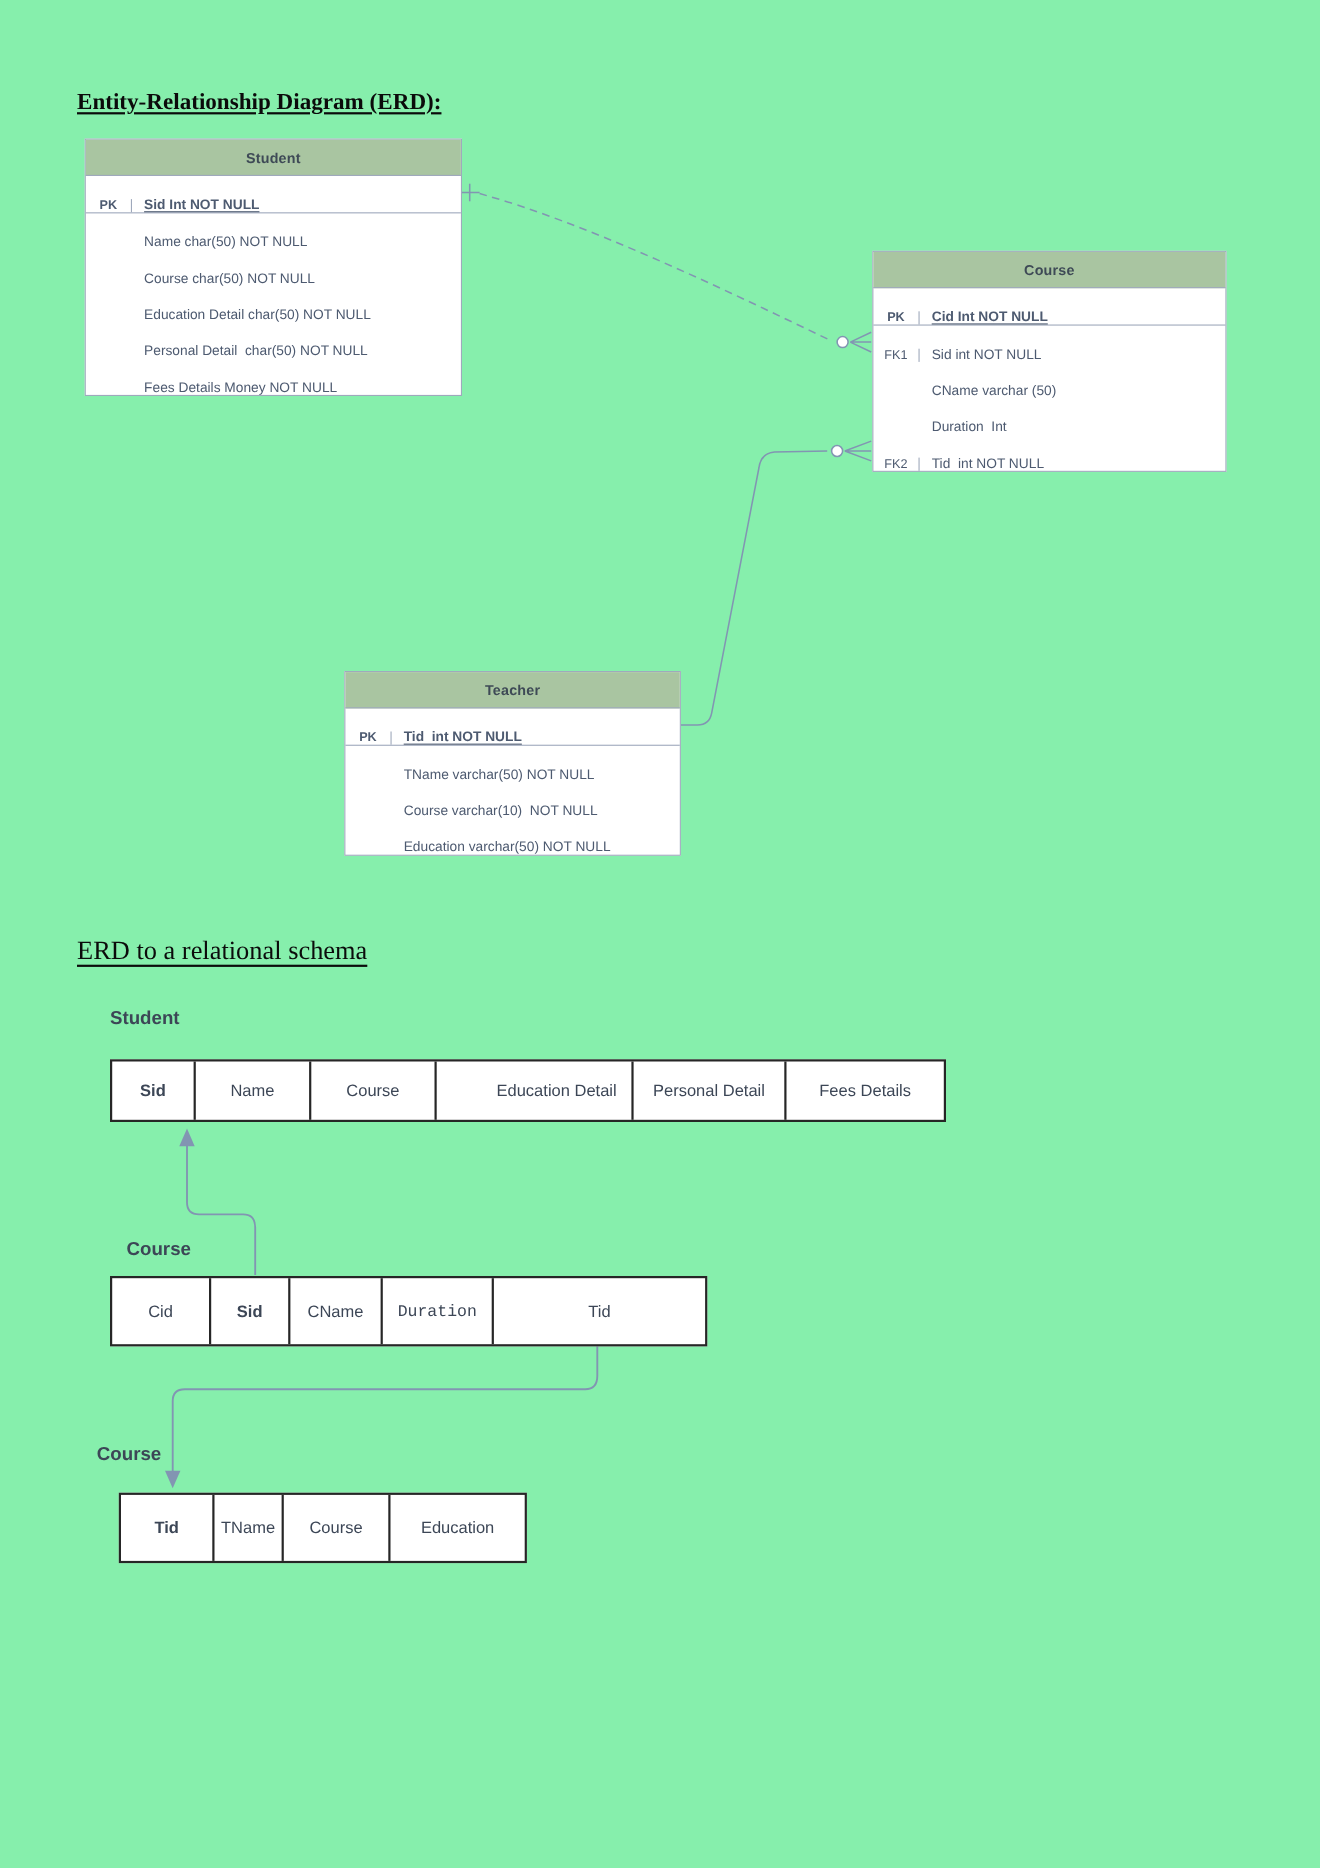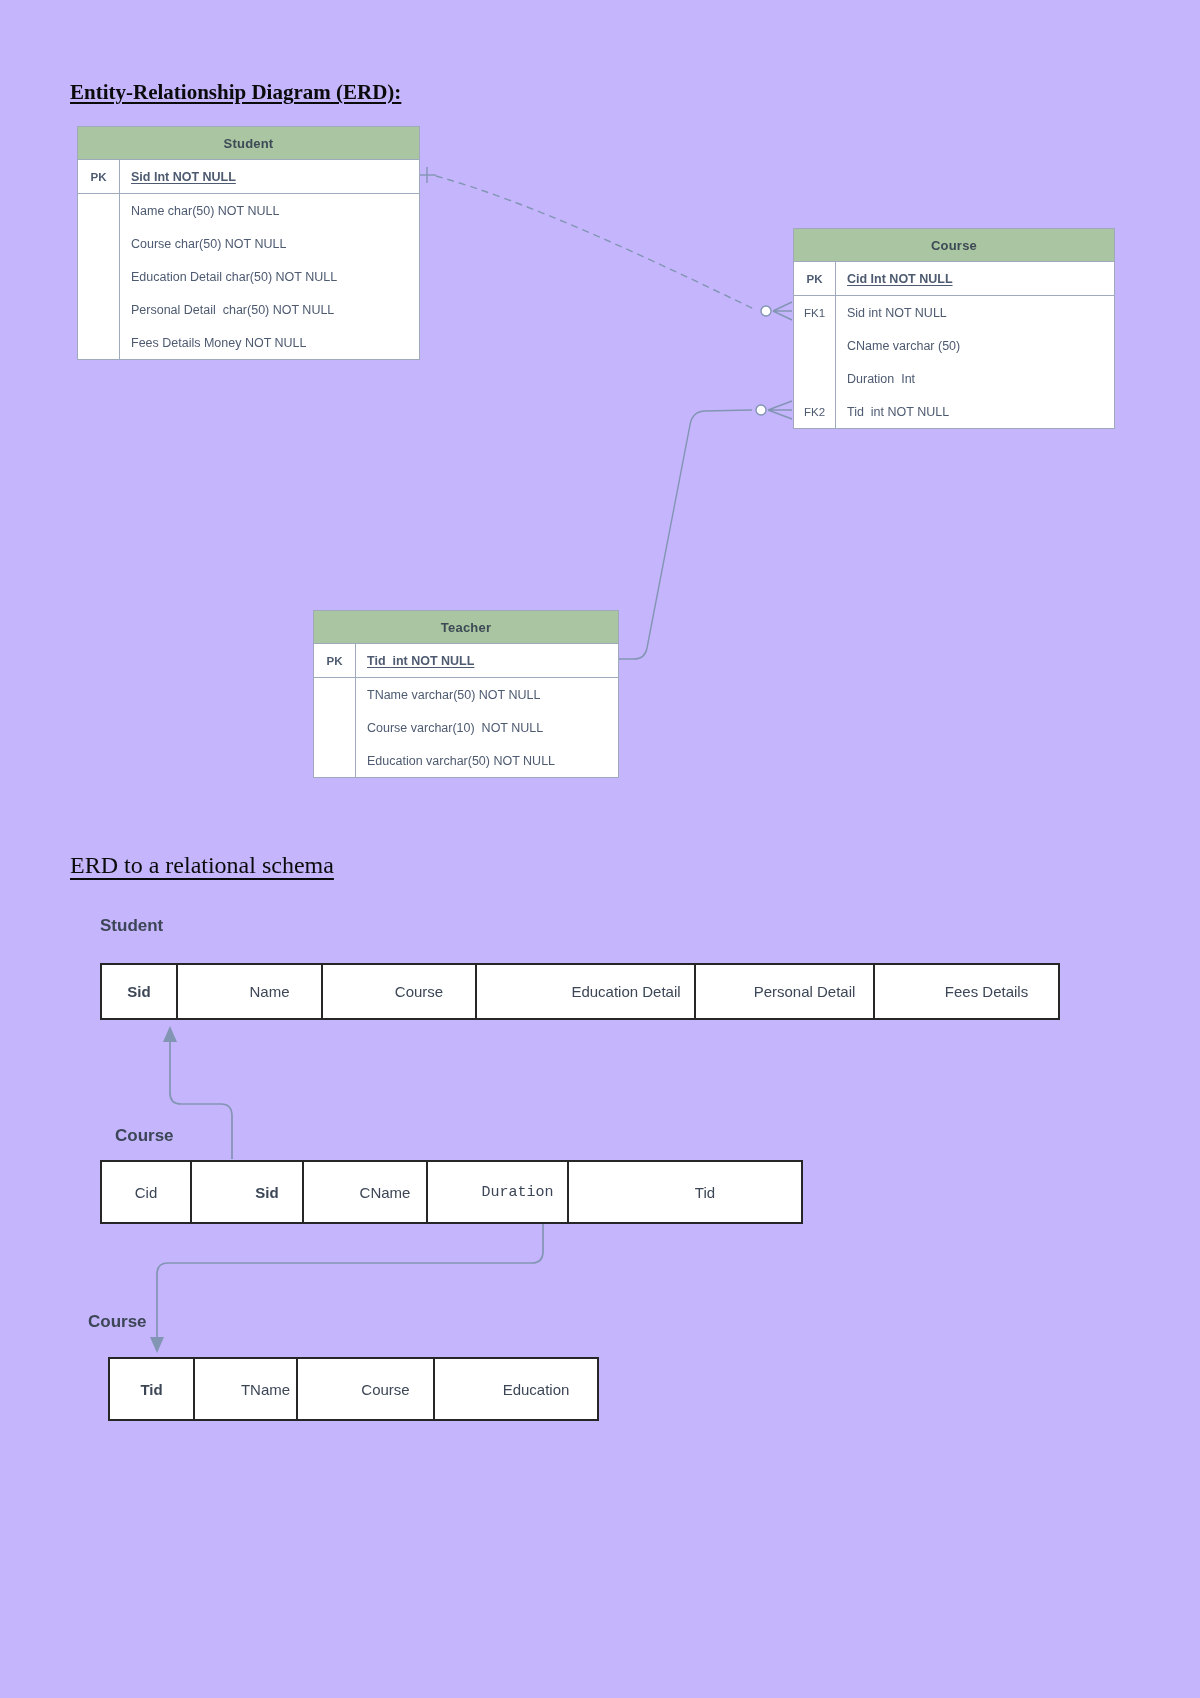--- a/index.html
+++ b/index.html
@@ -1,46 +1,46 @@
 <!DOCTYPE html>
 <html><head>
 <meta charset="utf-8">
 <style>
   html,body{margin:0;padding:0;background:#fff;}
-  .page{position:relative;width:1200px;height:1698px;background:#c4b5fd;overflow:hidden;
+  .page{position:relative;width:1200px;height:1698px;background:#86efac;overflow:hidden;
         font-family:"Liberation Sans",sans-serif;}
   
   .erd-title{position:absolute;font-family:"Liberation Serif",serif;font-weight:700;
              font-size:21px;color:#0b0b0b;text-decoration:underline;text-underline-offset:3px;}
   .schema-title{position:absolute;font-family:"Liberation Serif",serif;font-weight:400;
              font-size:24px;color:#0b0b0b;text-decoration:underline;text-underline-offset:5px;}
   
   .entity{position:absolute;background:#fff;border:1px solid var(--entity-border);
           color:var(--entity-text);z-index:2;}
   .e-head{height:32px;display:flex;align-items:center;justify-content:center;
           background:var(--entity-header-bg);border-bottom:1px solid var(--entity-border);
           font-weight:700;font-size:13px;color:var(--entity-header-text);letter-spacing:.2px;}
-  .e-row{display:flex;height:33px;}
+  .e-row{display:flex;height:33px;align-items:flex-end;}
   .e-row.pk{border-bottom:1px solid var(--entity-border);}
   .e-key{width:41px;flex:0 0 41px;border-right:1px solid var(--entity-border);
          display:flex;align-items:center;justify-content:center;font-size:11.5px;color:var(--entity-text);}
   .e-row.pk .e-key{font-weight:700;}
   .e-attr{display:flex;align-items:center;padding-left:11px;font-size:12.5px;white-space:pre;
           color:var(--entity-text);}
   .e-row.pk .e-attr{font-weight:700;text-decoration:underline;text-underline-offset:2px;}
   
   svg.overlay{position:absolute;left:0;top:0;z-index:1;pointer-events:none;}
   .conn{stroke:var(--connector);stroke-width:1.4;fill:none;}
   .conn-dash{stroke-dasharray:7,5;}
   .conn-circle{stroke:var(--connector);stroke-width:1.4;fill:#ffffff;}
   .fkarrow{stroke:var(--connector);stroke-width:1.7;fill:none;}
   .fkhead{fill:var(--connector);stroke:none;}
   
   .s-label{position:absolute;font-weight:700;font-size:17px;color:var(--schema-text);z-index:2;}
-  .s-table{position:absolute;display:flex;border:2px solid var(--schema-border);background:#fff;z-index:2;gap:40px;}
+  .s-table{position:absolute;display:flex;border:2px solid var(--schema-border);background:#fff;z-index:2;}
   .s-cell{display:flex;align-items:center;justify-content:center;border-right:2px solid var(--schema-border);
           font-size:15px;color:var(--schema-text);box-sizing:border-box;}
   .s-cell:last-child{border-right:none;}
   .s-cell.b{font-weight:700;}
 </style>
 </head>
 <body style="--entity-header-bg: #a9c5a1; --entity-header-text: #3e4a56; --entity-border: #9fa9bc; --entity-text: #4d5a70; --connector: #8295b2; --schema-border: #262626; --schema-text: #3c4656;">
 
 <div class="page">
 

